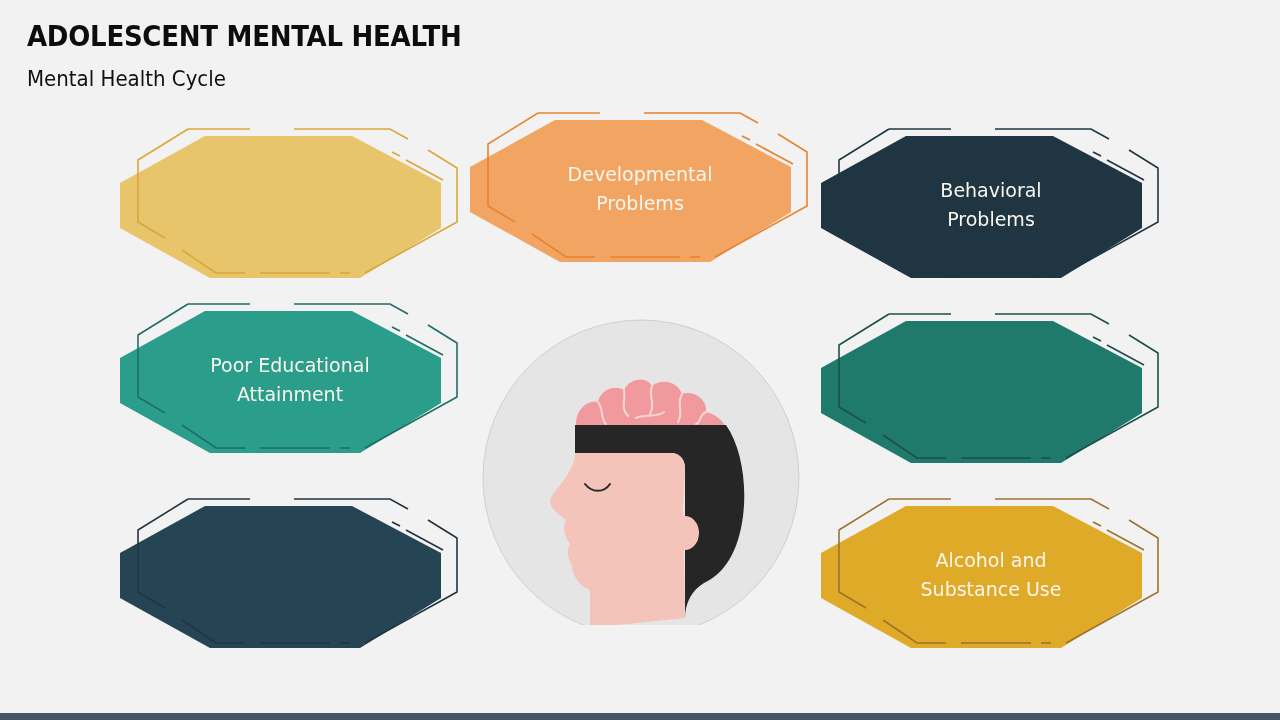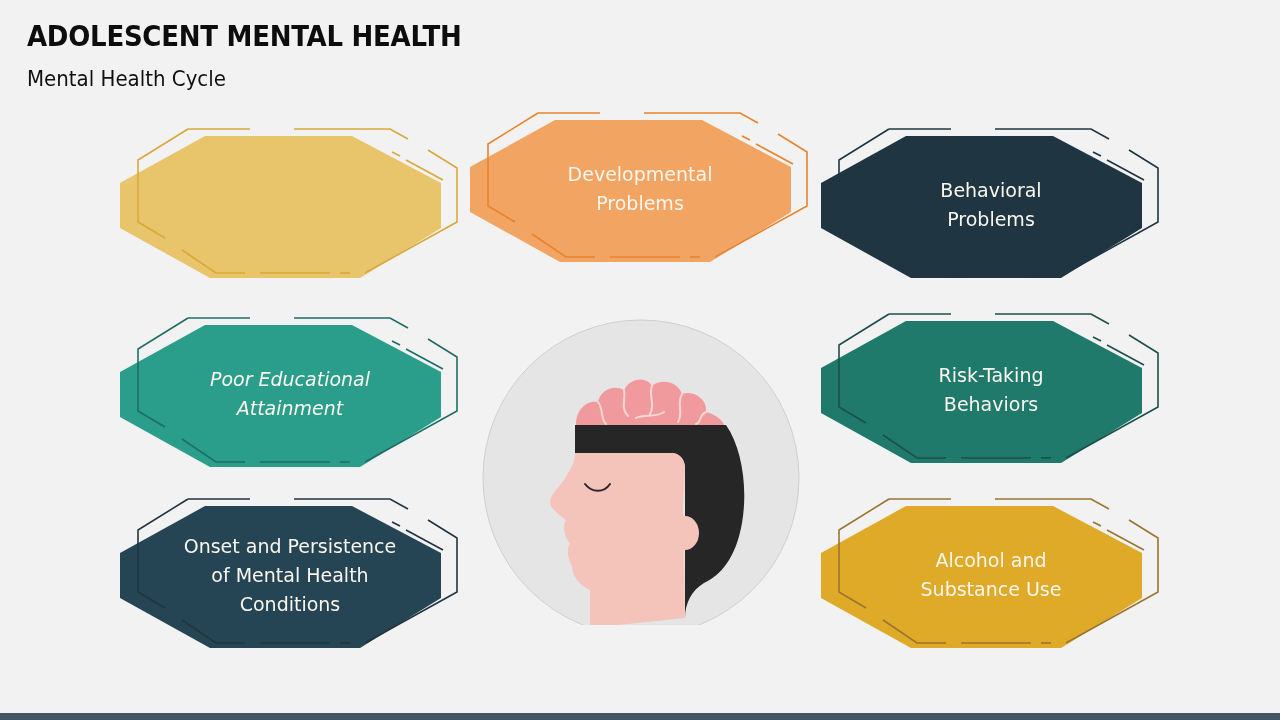--- a/index.html
+++ b/index.html
@@ -77,21 +77,21 @@
       <path d="M318 30 L347 48 L347 102 L255 153" fill="none" stroke="#1F3642" stroke-width="1.6"></path>
       <path d="M240 153 L230 153" fill="none" stroke="#1F3642" stroke-width="1.6"></path>
       <path d="M220 153 L150 153" fill="none" stroke="#1F3642" stroke-width="1.6"></path>
       <path d="M135 153 L106 153 L72 130" fill="none" stroke="#1F3642" stroke-width="1.6"></path>
       <path d="M55 118 L28 102 L28 40 L78 9" fill="none" stroke="#1F3642" stroke-width="1.6"></path>
       <path d="M282 32 L290 36" fill="none" stroke="#1F3642" stroke-width="1.6"></path>
       <path d="M296 40 L333 60" fill="none" stroke="#1F3642" stroke-width="1.6"></path>
     </svg>
     <div class="label">Behavioral<br>Problems</div>
   </div>
-<div class="card" style="left:110px; top:309px;font-style:italic;">
+<div class="card" style="left:110px; top:295px;">
     <svg width="360" height="170">
       <polygon points="95,16 242,16 331,63 331,108 250,158 100,158 10,108 10,63" fill="#2A9D8B"></polygon>
       <path d="M78 9 L140 9" fill="none" stroke="#1E6E66" stroke-width="1.6"></path>
       <path d="M184 9 L280 9 L298 19" fill="none" stroke="#1E6E66" stroke-width="1.6"></path>
       <path d="M318 30 L347 48 L347 102 L255 153" fill="none" stroke="#1E6E66" stroke-width="1.6"></path>
       <path d="M240 153 L230 153" fill="none" stroke="#1E6E66" stroke-width="1.6"></path>
       <path d="M220 153 L150 153" fill="none" stroke="#1E6E66" stroke-width="1.6"></path>
       <path d="M135 153 L106 153 L72 130" fill="none" stroke="#1E6E66" stroke-width="1.6"></path>
       <path d="M55 118 L28 102 L28 40 L78 9" fill="none" stroke="#1E6E66" stroke-width="1.6"></path>
       <path d="M282 32 L290 36" fill="none" stroke="#1E6E66" stroke-width="1.6"></path>
@@ -105,36 +105,34 @@
       <path d="M78 9 L140 9" fill="none" stroke="#1C4F4A" stroke-width="1.6"></path>
       <path d="M184 9 L280 9 L298 19" fill="none" stroke="#1C4F4A" stroke-width="1.6"></path>
       <path d="M318 30 L347 48 L347 102 L255 153" fill="none" stroke="#1C4F4A" stroke-width="1.6"></path>
       <path d="M240 153 L230 153" fill="none" stroke="#1C4F4A" stroke-width="1.6"></path>
       <path d="M220 153 L150 153" fill="none" stroke="#1C4F4A" stroke-width="1.6"></path>
       <path d="M135 153 L106 153 L72 130" fill="none" stroke="#1C4F4A" stroke-width="1.6"></path>
       <path d="M55 118 L28 102 L28 40 L78 9" fill="none" stroke="#1C4F4A" stroke-width="1.6"></path>
       <path d="M282 32 L290 36" fill="none" stroke="#1C4F4A" stroke-width="1.6"></path>
       <path d="M296 40 L333 60" fill="none" stroke="#1C4F4A" stroke-width="1.6"></path>
     </svg>
-    <div class="label">Risk-Taking<br>Behaviors</div>
   </div>
 <div class="card" style="left:110px; top:490px;">
     <svg width="360" height="170">
       <polygon points="95,16 242,16 331,63 331,108 250,158 100,158 10,108 10,63" fill="#254555"></polygon>
       <path d="M78 9 L140 9" fill="none" stroke="#223442" stroke-width="1.6"></path>
       <path d="M184 9 L280 9 L298 19" fill="none" stroke="#223442" stroke-width="1.6"></path>
       <path d="M318 30 L347 48 L347 102 L255 153" fill="none" stroke="#223442" stroke-width="1.6"></path>
       <path d="M240 153 L230 153" fill="none" stroke="#223442" stroke-width="1.6"></path>
       <path d="M220 153 L150 153" fill="none" stroke="#223442" stroke-width="1.6"></path>
       <path d="M135 153 L106 153 L72 130" fill="none" stroke="#223442" stroke-width="1.6"></path>
       <path d="M55 118 L28 102 L28 40 L78 9" fill="none" stroke="#223442" stroke-width="1.6"></path>
       <path d="M282 32 L290 36" fill="none" stroke="#223442" stroke-width="1.6"></path>
       <path d="M296 40 L333 60" fill="none" stroke="#223442" stroke-width="1.6"></path>
     </svg>
-    <div class="label">Onset and Persistence<br>of Mental Health<br>Conditions</div>
   </div>
 <div class="card" style="left:811px; top:490px;">
     <svg width="360" height="170">
       <polygon points="95,16 242,16 331,63 331,108 250,158 100,158 10,108 10,63" fill="#DFAA28"></polygon>
       <path d="M78 9 L140 9" fill="none" stroke="#9C7430" stroke-width="1.6"></path>
       <path d="M184 9 L280 9 L298 19" fill="none" stroke="#9C7430" stroke-width="1.6"></path>
       <path d="M318 30 L347 48 L347 102 L255 153" fill="none" stroke="#9C7430" stroke-width="1.6"></path>
       <path d="M240 153 L230 153" fill="none" stroke="#9C7430" stroke-width="1.6"></path>
       <path d="M220 153 L150 153" fill="none" stroke="#9C7430" stroke-width="1.6"></path>
       <path d="M135 153 L106 153 L72 130" fill="none" stroke="#9C7430" stroke-width="1.6"></path>

